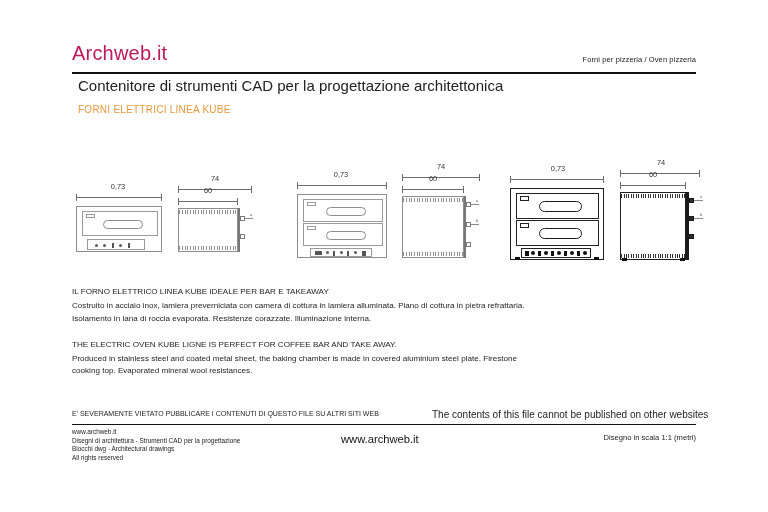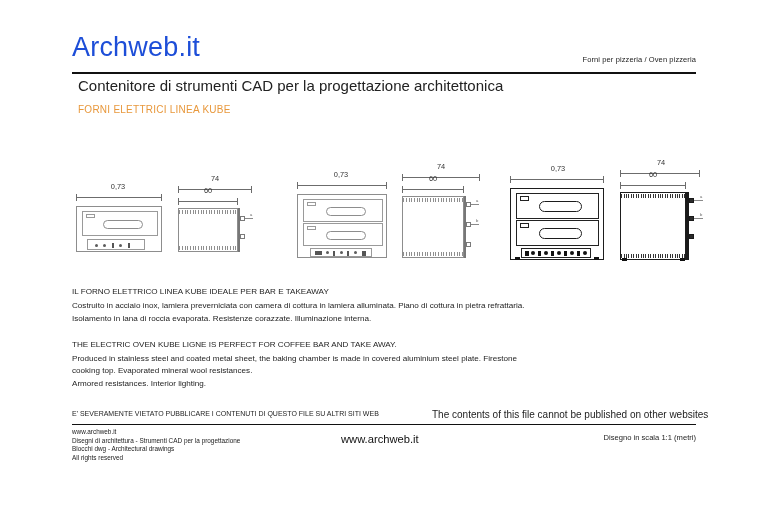--- a/index.html
+++ b/index.html
@@ -8,22 +8,22 @@
     background:#ffffff;
     font-family:"Liberation Sans", sans-serif;
     color:#1a1a1a;
     overflow:hidden;
     position:relative;
   }
   .page{position:absolute;inset:0;}
 
   
   .brand{
-    position:absolute;left:72px;top:32px;
-    font-size:27px;font-weight:400;letter-spacing:.2px;color:#1d4ed8;
+    position:absolute;left:72px;top:42px;
+    font-size:20px;font-weight:400;letter-spacing:.2px;color:#be185d;
     white-space:nowrap;
   }
   .header-right{
     position:absolute;right:72px;top:55px;
     font-size:7.5px;color:#222;white-space:nowrap;letter-spacing:.1px;
   }
   .rule-top{
     position:absolute;left:72px;right:72px;top:72px;
     height:1.6px;background:#111;
   }
@@ -270,21 +270,20 @@
 
   </div>
 
   <div class="copy head" style="top:286px;">IL FORNO ELETTRICO LINEA KUBE IDEALE PER BAR E TAKEAWAY</div>
   <div class="copy" style="top:300px;">Costruito in acciaio inox, lamiera preverniciata con camera di cottura in lamiera alluminata. Piano di cottura in pietra refrattaria.</div>
   <div class="copy" style="top:313px;">Isolamento in lana di roccia evaporata. Resistenze corazzate. Illuminazione interna.</div>
 
   <div class="copy head" style="top:339px;">THE ELECTRIC OVEN KUBE LIGNE IS PERFECT FOR COFFEE BAR AND TAKE AWAY.</div>
   <div class="copy" style="top:353px;">Produced in stainless steel and coated metal sheet, the baking chamber is made in covered aluminium steel plate. Firestone</div>
   <div class="copy" style="top:365px;">cooking top. Evaporated mineral wool resistances.</div>
-  <div class="copy" style="top:378px;">Armored resistances. Interior lighting.</div>
 
   <div class="notice-it">E' SEVERAMENTE VIETATO PUBBLICARE I CONTENUTI DI QUESTO FILE SU ALTRI SITI WEB</div>
   <div class="notice-en">The contents of this file cannot be published on other websites</div>
   <div class="rule-bot"></div>
 
   <div class="f-left">
     <div>www.archweb.it</div>
     <div>Disegni di architettura - Strumenti CAD  per la progettazione</div>
     <div>Blocchi dwg - Architectural drawings</div>
     <div>All rights reserved</div>

